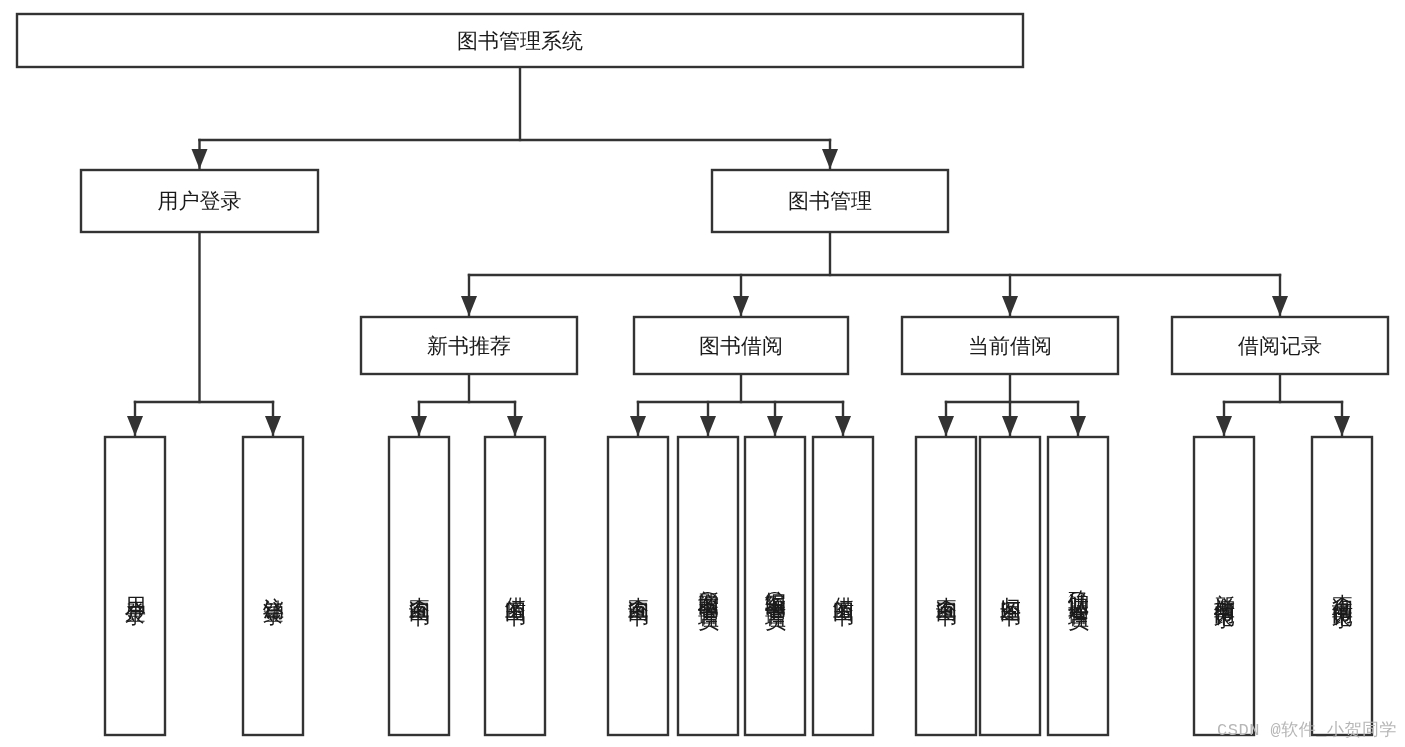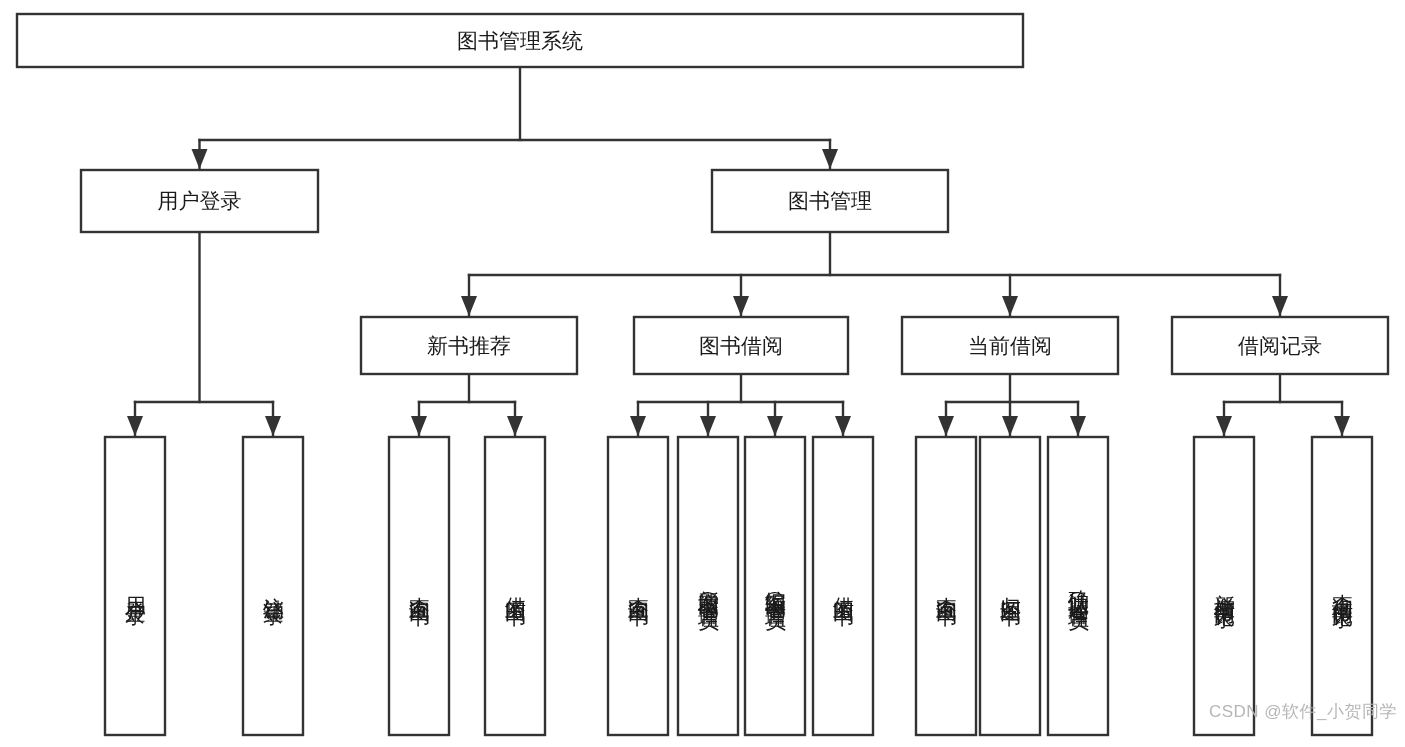--- a/index.html
+++ b/index.html
@@ -61,22 +61,22 @@
     font-family: "DejaVu Sans", "Liberation Sans", sans-serif;
     font-size: 21px;
     color: #1a1a1a;
     letter-spacing: 3px;
     line-height: 1;
     white-space: nowrap;
   }
   .watermark {
     position: absolute;
     right: 8px;
-    bottom: 24px;
-    font-family: Liberation Sans, sans-serif;
+    bottom: 6px;
+    font-family: Liberation Mono, monospace;
     font-size: 17px;
     color: #b6b6b6;
     white-space: nowrap;
     letter-spacing: 0.5px;
   }
 </style>
 </head>
 <body>
 
 <div id="diagram-root">

